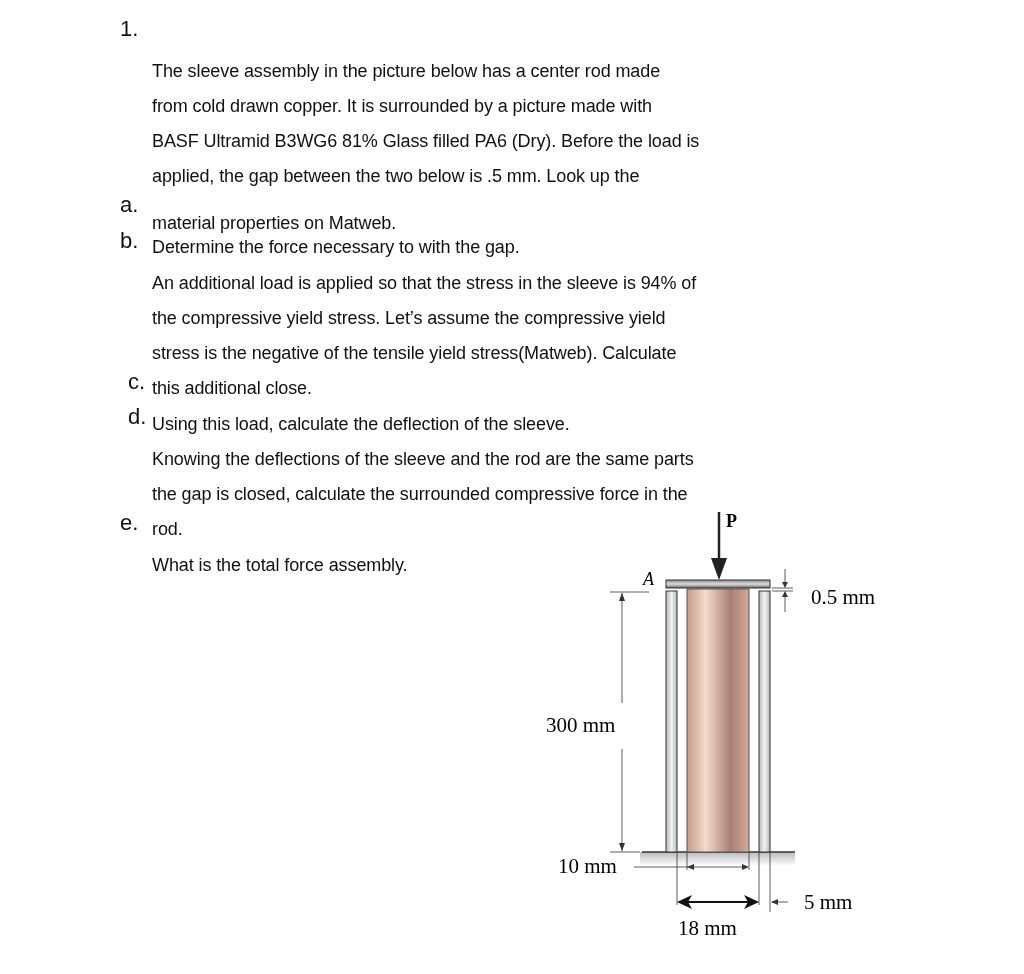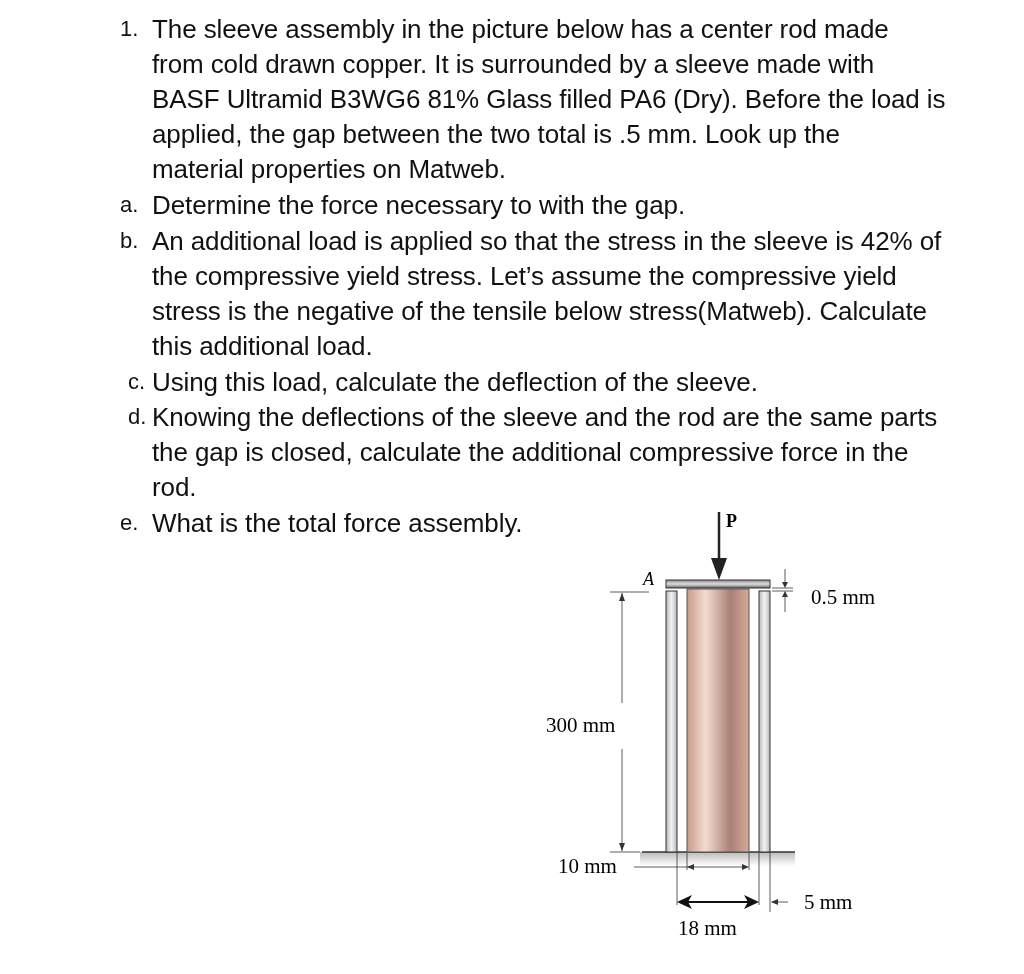--- a/index.html
+++ b/index.html
@@ -1,46 +1,46 @@
 <!DOCTYPE html>
 <html><head>
 <meta charset="utf-8">
 <style>
   html,body{margin:0;padding:0;background:#fff;}
   body{width:1024px;height:974px;position:relative;overflow:hidden;font-family:"Liberation Sans",sans-serif;color:#111;}
-  .line{position:absolute;font-size:26px;line-height:30px;white-space:nowrap;letter-spacing:-0.1px;}
+  .line{position:absolute;font-size:18px;line-height:30px;white-space:nowrap;letter-spacing:-0.1px;margin-top:42px;}
   .num{position:absolute;font-size:22px;line-height:30px;}
   svg text{font-family:"Liberation Serif",serif;}
 </style>
 </head>
 <body>
 
 <div>
   <span class="num" style="left:120px;top:14px">1.</span>
   <div class="line" style="left:152px;top:14px">The sleeve assembly in the picture below has a center rod made</div>
-  <div class="line" style="left:152px;top:49px">from cold drawn copper.  It is surrounded by a sleeve made with</div>
+  <div class="line" style="left:152px;top:49px">from cold drawn copper.  It is surrounded by a picture made with</div>
   <div class="line" style="left:152px;top:84px">BASF Ultramid B3WG6 81% Glass filled PA6 (Dry).  Before the load is</div>
-  <div class="line" style="left:152px;top:119px">applied, the gap between the two total is .5 mm.  Look up the</div>
-  <div class="line" style="left:152px;top:154px">material properties on Matweb.</div>
+  <div class="line" style="left:152px;top:119px">applied, the gap between the two below is .5 mm.  Look up the</div>
+  <div class="line" style="left:152px;top:166px">material properties on Matweb.</div>
 
   <span class="num" style="left:120px;top:190px">a.</span>
   <div class="line" style="left:152px;top:190px">Determine the force necessary to with the gap.</div>
 
   <span class="num" style="left:120px;top:226px">b.</span>
-  <div class="line" style="left:152px;top:226px">An additional load is applied so that the stress in the sleeve is 42% of</div>
+  <div class="line" style="left:152px;top:226px">An additional load is applied so that the stress in the sleeve is 94% of</div>
   <div class="line" style="left:152px;top:261px">the compressive yield stress.  Let’s assume the compressive yield</div>
-  <div class="line" style="left:152px;top:296px">stress is the negative of the tensile below stress(Matweb). Calculate</div>
-  <div class="line" style="left:152px;top:331px">this additional load.</div>
+  <div class="line" style="left:152px;top:296px">stress is the negative of the tensile yield stress(Matweb). Calculate</div>
+  <div class="line" style="left:152px;top:331px">this additional close.</div>
 
   <span class="num" style="left:128px;top:367px">c.</span>
   <div class="line" style="left:152px;top:367px">Using this load, calculate the deflection of the sleeve.</div>
 
   <span class="num" style="left:128px;top:402px">d.</span>
   <div class="line" style="left:152px;top:402px">Knowing the deflections of the sleeve and the rod are the same parts</div>
-  <div class="line" style="left:152px;top:437px">the gap is closed, calculate the additional compressive force in the</div>
+  <div class="line" style="left:152px;top:437px">the gap is closed, calculate the surrounded compressive force in the</div>
   <div class="line" style="left:152px;top:472px">rod.</div>
 
   <span class="num" style="left:120px;top:508px">e.</span>
   <div class="line" style="left:152px;top:508px">What is the total force assembly.</div>
 </div>
 
 <svg width="1024" height="974" style="position:absolute;left:0;top:0" viewBox="0 0 1024 974">
   <defs>
     <linearGradient id="cu" x1="0" x2="1">
       <stop offset="0" stop-color="#c79a8c"></stop>

